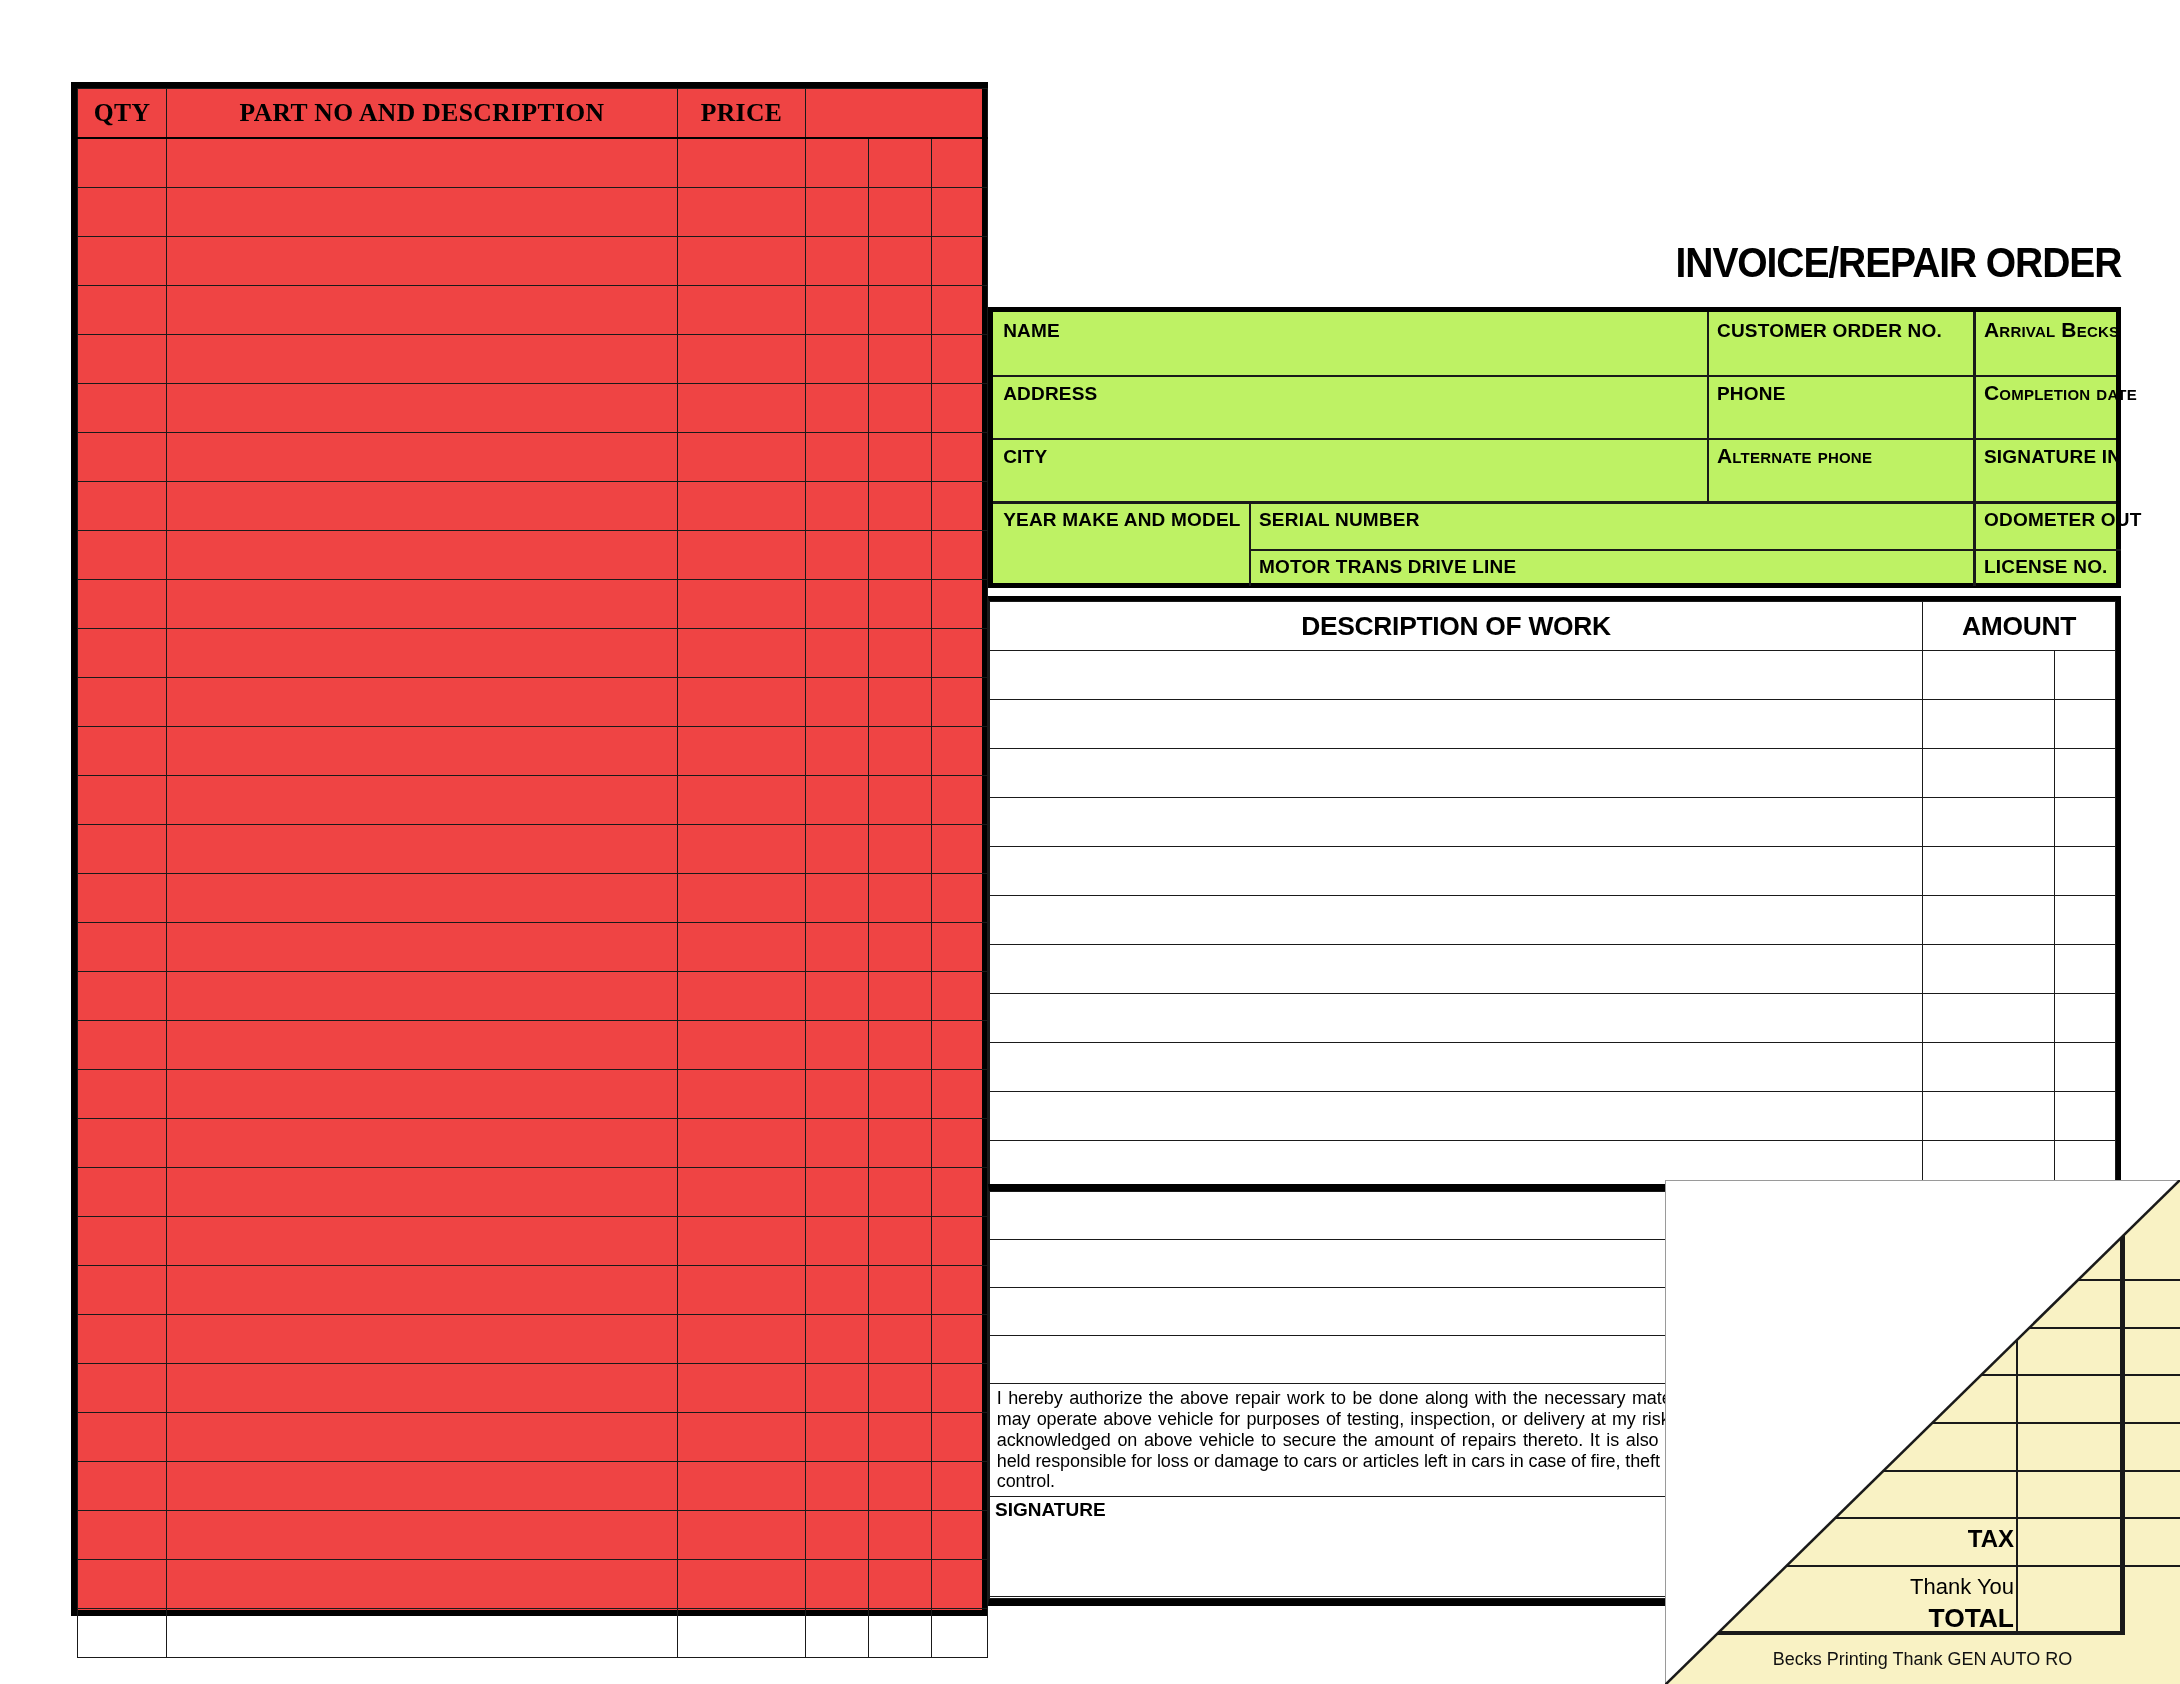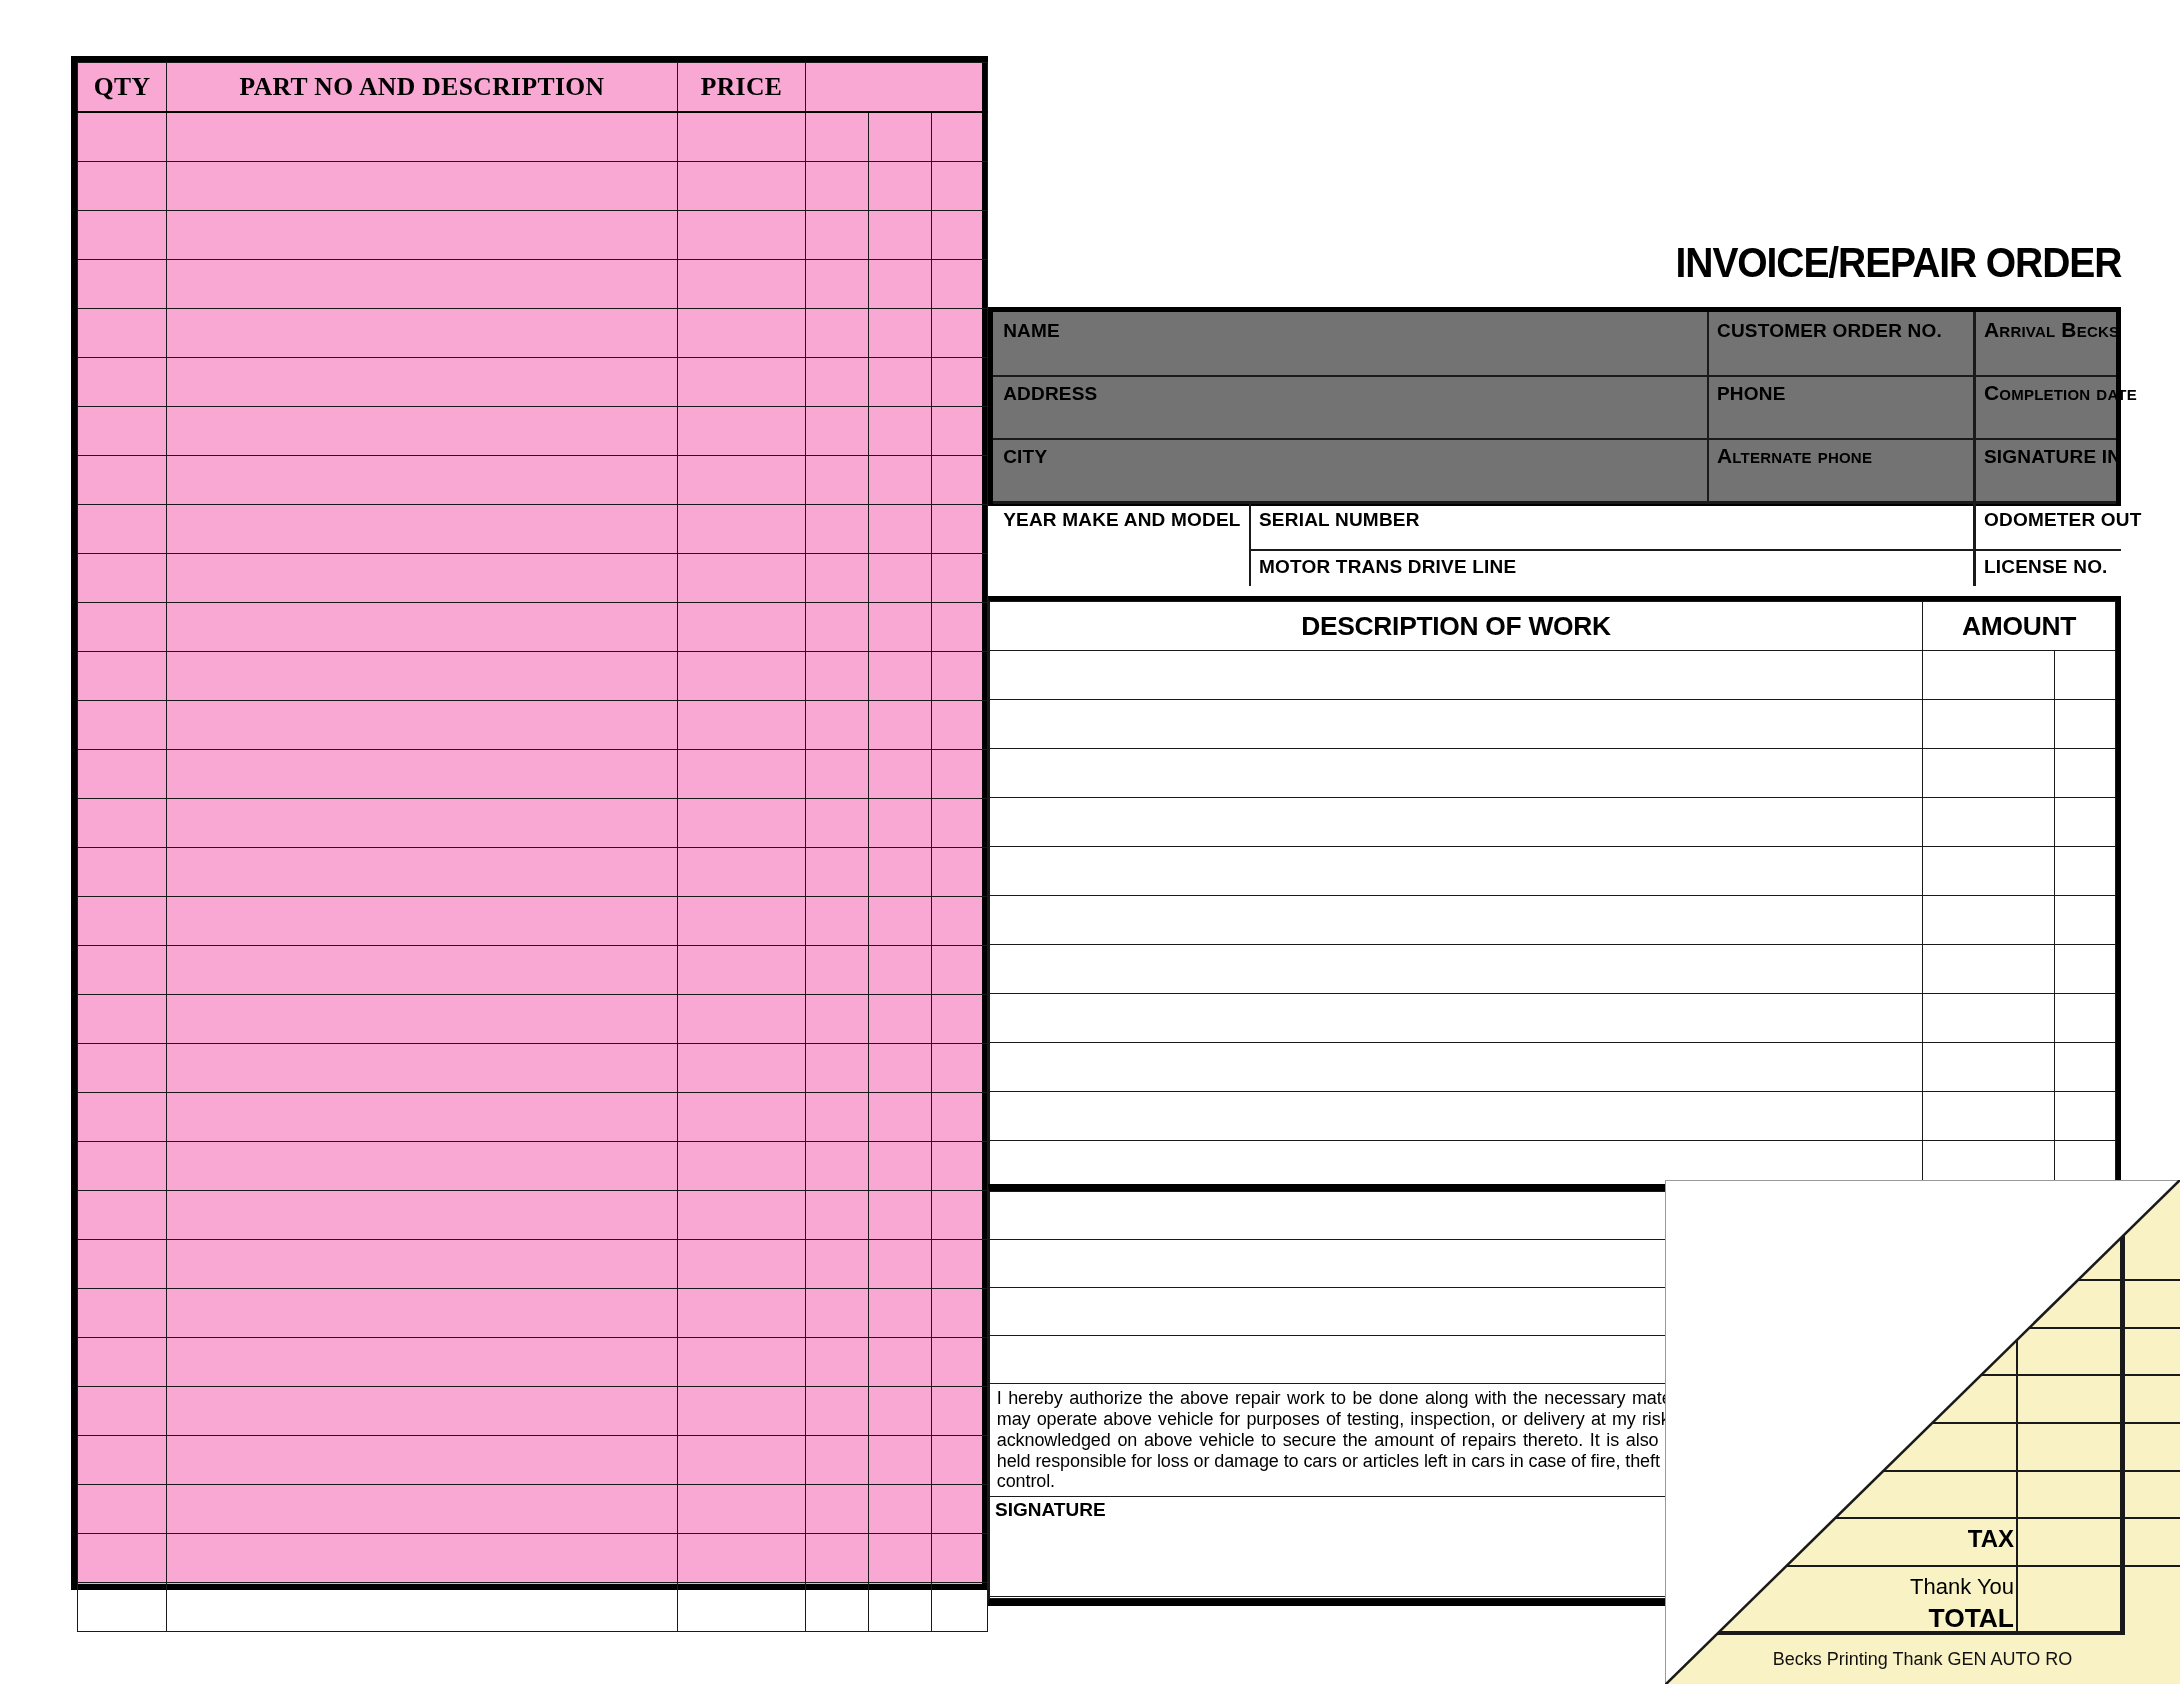--- a/index.html
+++ b/index.html
@@ -8,22 +8,22 @@
        -webkit-font-smoothing:antialiased;overflow:hidden;}
 
   .page{position:absolute;inset:0;background:#fff;}
 
   
   .lbl{position:absolute;font-weight:bold;color:#000;white-space:nowrap;
        letter-spacing:0.2px;line-height:1;}
   .sc{font-variant:small-caps;}
 
   
-  #parts-table{position:absolute;left:71px;top:56px;width:917px;height:1534px;
-               border:6px solid #000;box-sizing:border-box;background:#f9a8d4;}
+  #parts-table{position:absolute;left:71px;top:82px;width:917px;height:1534px;
+               border:6px solid #000;box-sizing:border-box;background:#ef4444;}
   #parts-table table{border-collapse:collapse;width:100%;height:100%;table-layout:fixed;}
   #parts-table td,#parts-table th{border:1.4px solid #1a1a1a;padding:0;margin:0;}
   #parts-table thead th{height:48px;font-size:25.6px;font-weight:bold;
         font-family:"Liberation Serif",serif;letter-spacing:0.4px;
         border-bottom:2.2px solid #000;}
   .c-qty{width:89px;}
   .c-desc{width:511px;}
   .c-price{width:128px;}
   .c-x1{width:63px;}
   .c-x2{width:63px;}
@@ -31,22 +31,22 @@
   .hdr-blank{border-left:1.4px solid #1a1a1a;}
   #parts-table tbody tr{height:49px;}
 
   
   #doc-title{position:absolute;right:60px;top:239px;font-size:42px;
      font-weight:bold;font-family:"Liberation Sans",sans-serif;
      letter-spacing:-1.2px;color:#000;
      transform:scaleX(.93);transform-origin:right center;white-space:nowrap;}
 
   
-  #cust-block{position:absolute;left:988px;top:307px;width:1133px;height:199px;
-      border:5.1px solid #000;box-sizing:border-box;background:#737373;}
+  #cust-block{position:absolute;left:988px;top:307px;width:1133px;height:281px;
+      border:5.1px solid #000;box-sizing:border-box;background:#bef264;}
   #cust-block .ln{position:absolute;background:#1a1a1a;}
   .lbl.f{font-size:19px;}
 
   
   #work-block{position:absolute;left:988px;top:596px;width:1133px;height:588px;
       border-top:5.1px solid #000;border-left:1.7px solid #1a1a1a;
       border-right:5.1px solid #000;box-sizing:border-box;background:#fff;}
   #work-block table{border-collapse:collapse;width:100%;height:100%;table-layout:fixed;}
   #work-block td,#work-block th{border:1.5px solid #1a1a1a;padding:0;}
   #work-block thead th{height:48px;font-size:26.4px;font-weight:bold;

